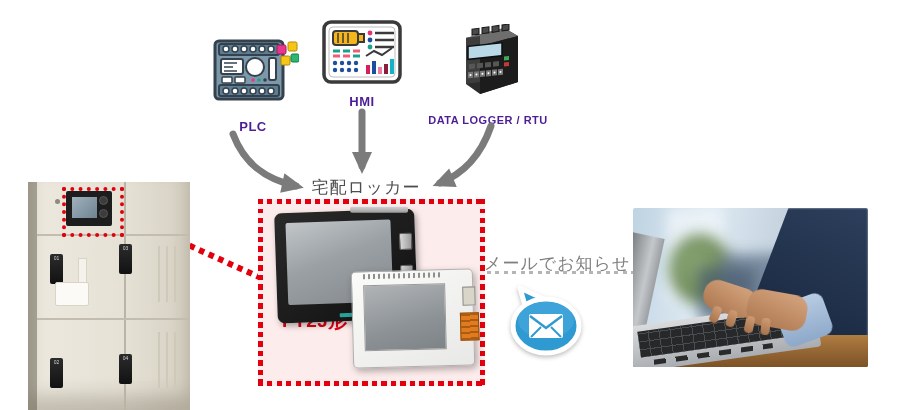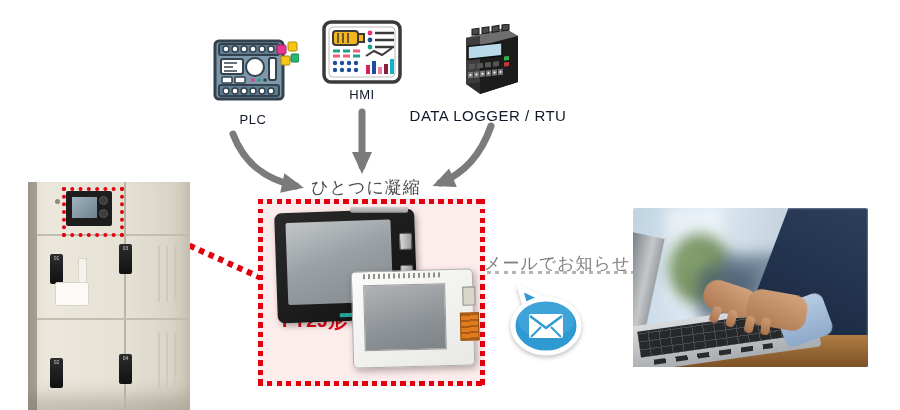--- a/index.html
+++ b/index.html
@@ -2,21 +2,21 @@
 <html><head>
 <meta charset="utf-8">
 <style>
   html,body{margin:0;padding:0;background:#fff;}
   #canvas{position:relative;width:900px;height:410px;background:#fff;overflow:hidden;
           font-family:"Liberation Sans",sans-serif;}
   .abs{position:absolute;}
 
   
   .src-group{position:absolute;display:flex;flex-direction:column;align-items:center;}
-  .src-label{font-weight:normal;color:#0f172a;font-size:13px;letter-spacing:.5px;margin-top:3px;white-space:nowrap;}
+  .src-label{font-weight:bold;color:#4c1d95;font-size:13px;letter-spacing:.5px;margin-top:10px;white-space:nowrap;}
 
   
   #condense{left:296px;top:176px;width:140px;text-align:center;font-size:17px;color:#4d4d4d;letter-spacing:1px;}
 
   
   #product-box{left:258px;top:199px;width:227px;height:187px;background:#fdecec;}
   .dot-h{position:absolute;left:0;right:0;height:5px;
          background:repeating-linear-gradient(90deg,#e2000f 0 5px,transparent 5px 9.5px);}
   .dot-v{position:absolute;top:0;bottom:0;width:5px;
          background:repeating-linear-gradient(180deg,#e2000f 0 5px,transparent 5px 9.5px);}
@@ -227,36 +227,36 @@
           </g>
         </g>
       </g>
       <g fill="#4a4a4a" stroke="#171717" stroke-width="1">
         <rect x="20" y="8" width="7" height="6" transform="skewY(-8)"></rect>
         <rect x="30" y="8" width="7" height="6" transform="skewY(-8)"></rect>
         <rect x="40" y="8" width="7" height="6" transform="skewY(-8)"></rect>
         <rect x="50" y="8" width="7" height="6" transform="skewY(-8)"></rect>
       </g>
     </svg>
-    <div class="src-label" style="font-size:15px;">DATA LOGGER / RTU</div>
+    <div class="src-label" style="font-size:11px;">DATA LOGGER / RTU</div>
   </div>
 
   <svg id="overlay" width="900" height="410">
     <defs>
       <marker id="ah" markerUnits="userSpaceOnUse" markerWidth="26" markerHeight="26" refX="16" refY="13" orient="auto">
         <path d="M2,3 L24,13 L2,23 z" fill="#7b7b7b"></path>
       </marker>
     </defs>
     <path d="M 233 134 C 245 166, 268 180, 296 186" fill="none" stroke="#7b7b7b" stroke-width="7" stroke-linecap="round" marker-end="url(#ah)"></path>
     <path d="M 362 112 L 362 166" fill="none" stroke="#7b7b7b" stroke-width="7" stroke-linecap="round" marker-end="url(#ah)"></path>
     <path d="M 491 126 C 480 158, 462 174, 440 183" fill="none" stroke="#7b7b7b" stroke-width="7" stroke-linecap="round" marker-end="url(#ah)"></path>
     <line x1="113" y1="211" x2="259" y2="277" stroke="#e2000f" stroke-width="6" stroke-dasharray="5.5 5"></line>
   </svg>
 
-  <div class="abs" id="condense">ひとつに凝縮</div>
+  <div class="abs" id="condense">宅配ロッカー</div>
 
   <div class="abs" id="product-box">
     <div class="dot-h" style="top:0;"></div>
     <div class="dot-h" style="bottom:0;"></div>
     <div class="dot-v" style="left:0;"></div>
     <div class="dot-v" style="right:0;"></div>
   </div>
 
   <div class="abs" id="ft2j">
     <div class="body"></div>

